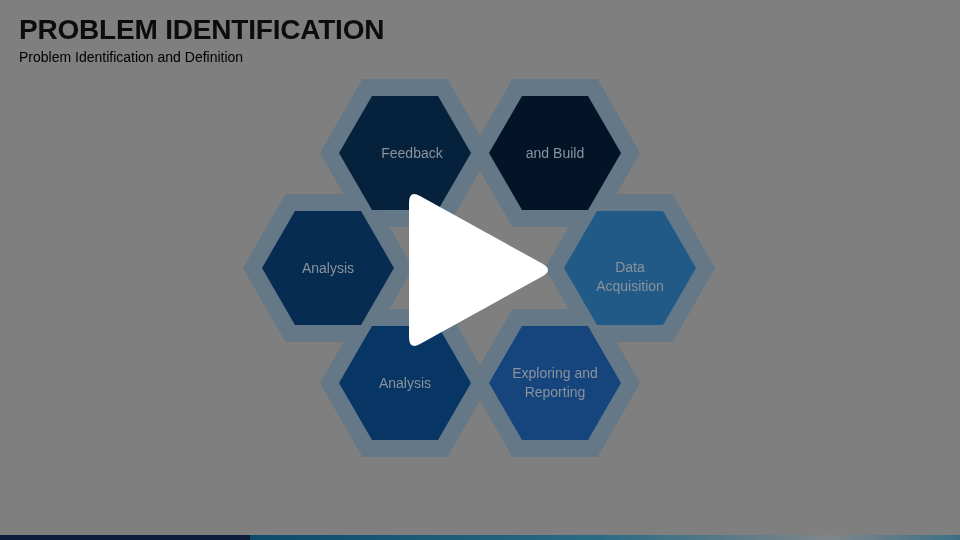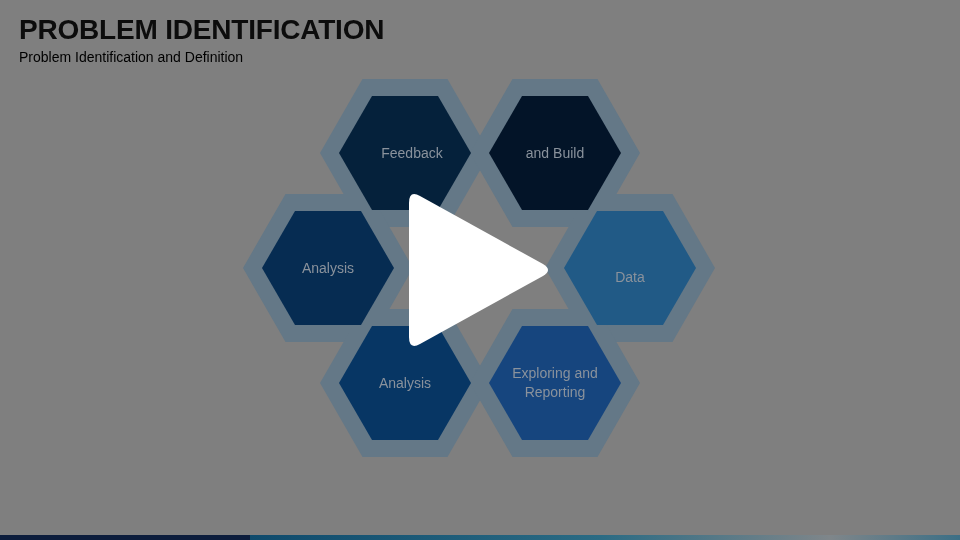--- a/index.html
+++ b/index.html
@@ -41,20 +41,21 @@
       <div>Feedback</div>
     </div>
     <div class="hex-label" style="left: 555px; top: 153px;">
       <div>and Build</div>
     </div>
     <div class="hex-label" style="left: 328px; top: 268px;">
       <div>Analysis</div>
     </div>
     <div class="hex-label" style="left: 630px; top: 268px; margin-top: 9px;">
       <div>Data</div>
+      <div>Acquisition</div>
     </div>
     <div class="hex-label" style="left: 405px; top: 383px;">
       <div>Analysis</div>
     </div>
     <div class="hex-label" style="left: 555px; top: 383px;">
       <div>Exploring and</div>
       <div>Reporting</div>
     </div>
   </div>
 

